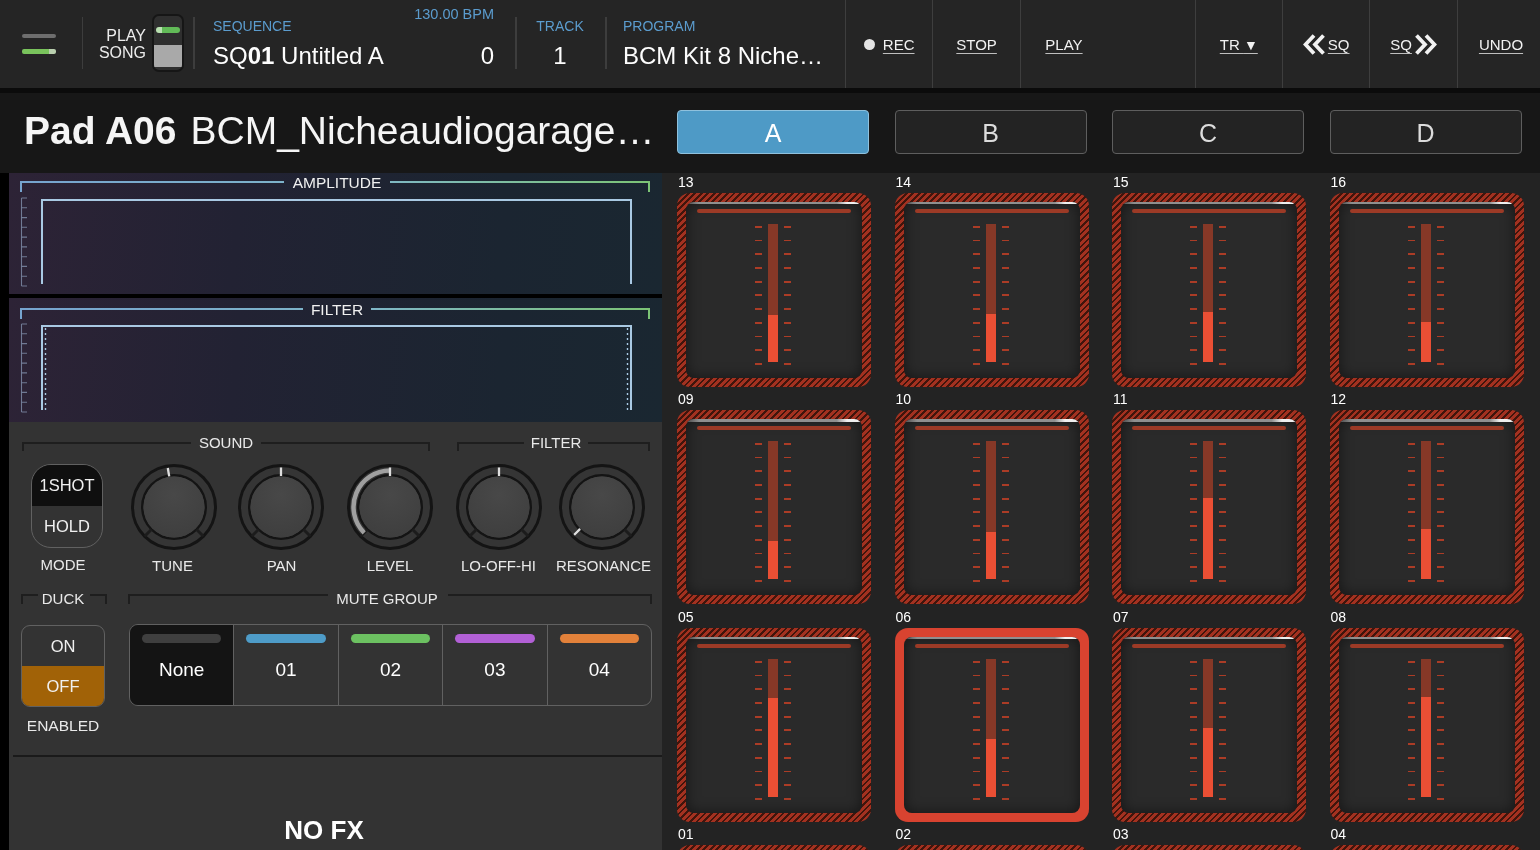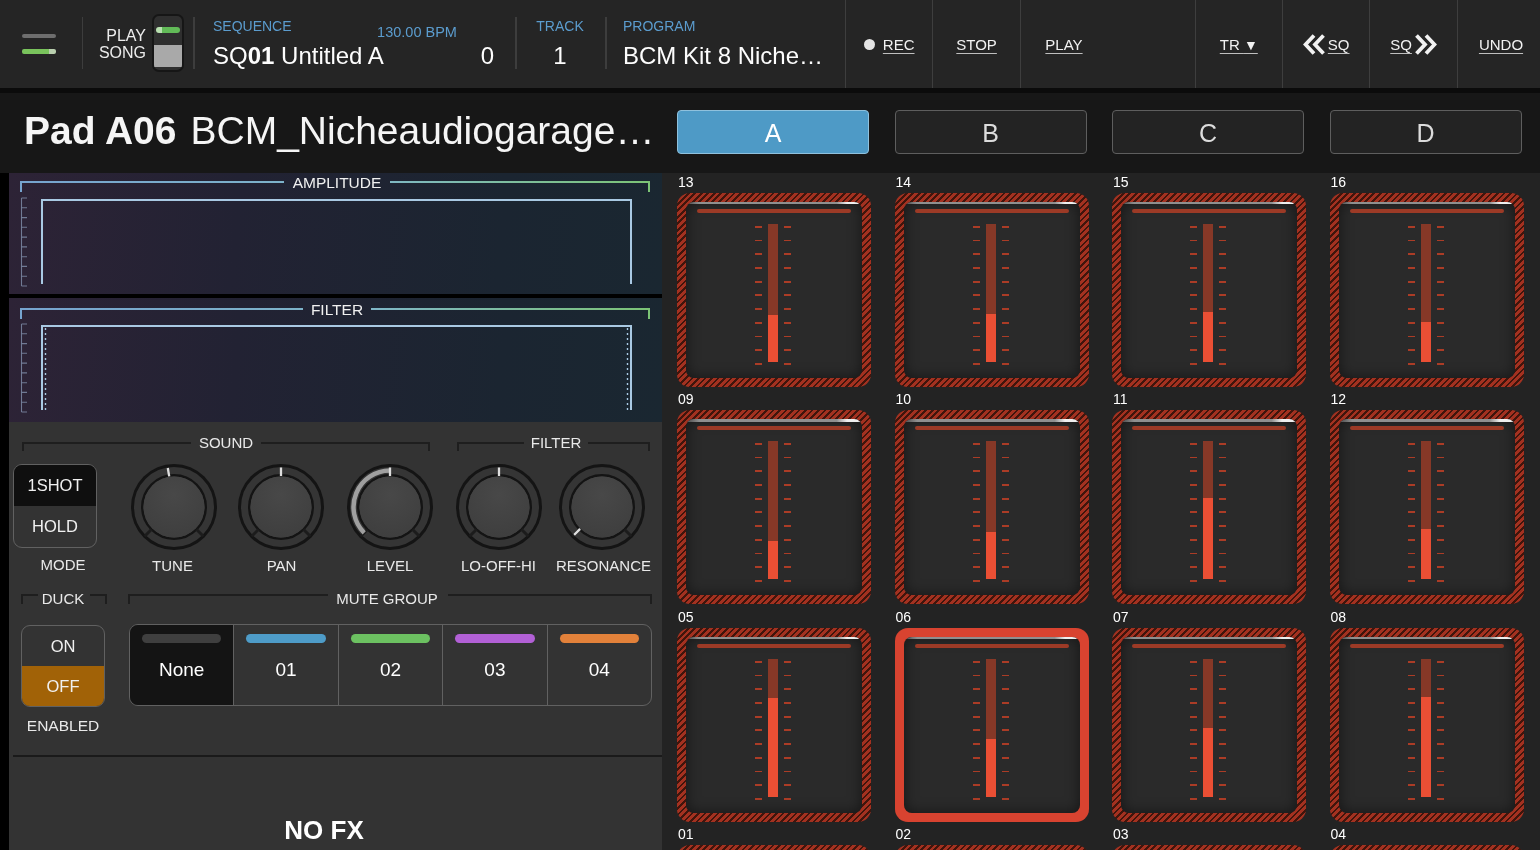--- a/index.html
+++ b/index.html
@@ -39,21 +39,21 @@
 <div class="a" style="left:193px;top:17px;width:1.5px;height:52px;background:#3d3d3d"></div>
 <div class="a" style="left:515px;top:17px;width:1.5px;height:52px;background:#3d3d3d"></div>
 <div class="a" style="left:605px;top:17px;width:1.5px;height:52px;background:#3d3d3d"></div>
 <div class="a" style="left:86px;top:26.5px;width:60px;text-align:right;color:#ececec;font-size:16px;line-height:17px">PLAY<br>SONG</div>
 <div class="a" style="left:151.5px;top:13.5px;width:32.5px;height:58px;background:#2f2f2f;border:2px solid #161616;border-radius:7px;overflow:hidden">
 <div class="a" style="left:2px;top:11px;width:24.5px;height:6px;border-radius:3px;background:linear-gradient(90deg,#b9e0b0 0 26%,#62bb58 26%)"></div>
 <div class="a" style="left:0;top:29px;width:28.5px;height:22px;background:#a9a9a9"></div>
 </div>
 <div class="a" style="left:213px;top:17.5px;font-size:14px;color:#5b9cce">SEQUENCE</div>
 <div class="a" style="left:213px;top:42px;font-size:24px;color:#fdfdfd">SQ<b>01</b> Untitled A</div>
-<div class="a" style="left:340px;top:24px;width:154px;text-align:center;font-size:14.5px;color:#5b9cce">130.00 BPM</div>
+<div class="a" style="left:340px;top:6px;width:154px;text-align:right;font-size:14.5px;color:#5b9cce">130.00 BPM</div>
 <div class="a" style="left:340px;top:41.5px;width:154px;text-align:right;font-size:24px;color:#fdfdfd">0</div>
 <div class="a" style="left:515px;top:17.5px;width:90px;text-align:center;font-size:14px;color:#5b9cce">TRACK</div>
 <div class="a" style="left:515px;top:41.5px;width:90px;text-align:center;font-size:24px;color:#fdfdfd">1</div>
 <div class="a" style="left:623px;top:17.5px;font-size:14px;color:#5b9cce">PROGRAM</div>
 <div class="a" style="left:623px;top:41.5px;font-size:24px;color:#fdfdfd;white-space:nowrap">BCM Kit 8 Niche…</div>
 <div class="a flex" style="left:845.0px;top:0;width:87.4px;height:88px;border-left:1.5px solid #3e3e3e;color:#f2f2f2;font-size:15px">
       <span style="display:inline-block;width:11px;height:11px;border-radius:50%;background:#e4e4e4;margin-right:8px"></span>
       <span class="u">REC</span>
     </div>
 <div class="a flex" style="left:932.4px;top:0;width:87.4px;height:88px;border-left:1.5px solid #3e3e3e;color:#f2f2f2;font-size:15px">
@@ -122,21 +122,21 @@
       <path d="M12.5,26 V114" stroke="#7d8aa5" stroke-width="1.1" opacity="0.85" fill="none"></path>
       <path d="M12.5,26.0 H18 M12.5,35.8 H18 M12.5,45.6 H18 M12.5,55.3 H18 M12.5,65.1 H18 M12.5,74.9 H18 M12.5,84.7 H18 M12.5,94.4 H18 M12.5,104.2 H18 M12.5,114.0 H18" stroke="#7d8aa5" stroke-width="1.1" opacity="0.85" fill="none"></path>
       <path d="M33,112 V28 H622 V112" fill="none" stroke="#a9c9e3" stroke-width="2"></path>
       <path d="M36.5,30 V112" stroke="#a9c9e3" stroke-width="1.4" stroke-dasharray="2,3" fill="none"></path>
       <path d="M618.5,30 V112" stroke="#a9c9e3" stroke-width="1.4" stroke-dasharray="2,3" fill="none"></path>
     </svg>
 </div>
 <div class="a" style="left:9px;top:422px;width:653px;height:428px;background:#333"></div>
 <div class="hl" style="left:22px;top:441.5px;width:169px"></div><div class="hl" style="left:261px;top:441.5px;width:169px"></div><div class="vh" style="left:22px;top:441.5px;height:9px"></div><div class="vh" style="left:428px;top:441.5px;height:9px"></div><div class="lbl" style="left:226px;top:434.0px">SOUND</div>
 <div class="hl" style="left:457px;top:441.5px;width:67px"></div><div class="hl" style="left:588px;top:441.5px;width:62px"></div><div class="vh" style="left:457px;top:441.5px;height:9px"></div><div class="vh" style="left:648px;top:441.5px;height:9px"></div><div class="lbl" style="left:556px;top:434.0px">FILTER</div>
-<div class="a" style="left:13px;top:464px;width:84px;height:84px;border:1.5px solid #616161;border-radius:9px;overflow:hidden">
+<div class="a" style="left:31px;top:464px;width:72px;height:84px;border:1.5px solid #616161;border-radius:20px;overflow:hidden">
 <div class="flex" style="width:100%;height:50%;background:#0f0f0f;color:#f0f0f0;font-size:16.5px">1SHOT</div>
 <div class="flex" style="width:100%;height:50%;color:#f0f0f0;font-size:16.5px">HOLD</div>
 </div>
 <div class="lbl" style="left:63px;top:556px">MODE</div>
 <svg class="knob" style="left:125.5px;top:459px" width="96" height="96" viewBox="0 0 96 96">
     <circle cx="48" cy="48" r="43" fill="#141414"></circle>
     <circle cx="48" cy="48" r="36.5" fill="none" stroke="#353535" stroke-width="7"></circle>
     <line x1="25.7" y1="70.3" x2="18.7" y2="77.3" stroke="#1c1c1c" stroke-width="3"></line>
     <line x1="70.3" y1="70.3" x2="77.3" y2="77.3" stroke="#1c1c1c" stroke-width="3"></line>
     <circle cx="48" cy="48" r="30.5" fill="#414141"></circle>

